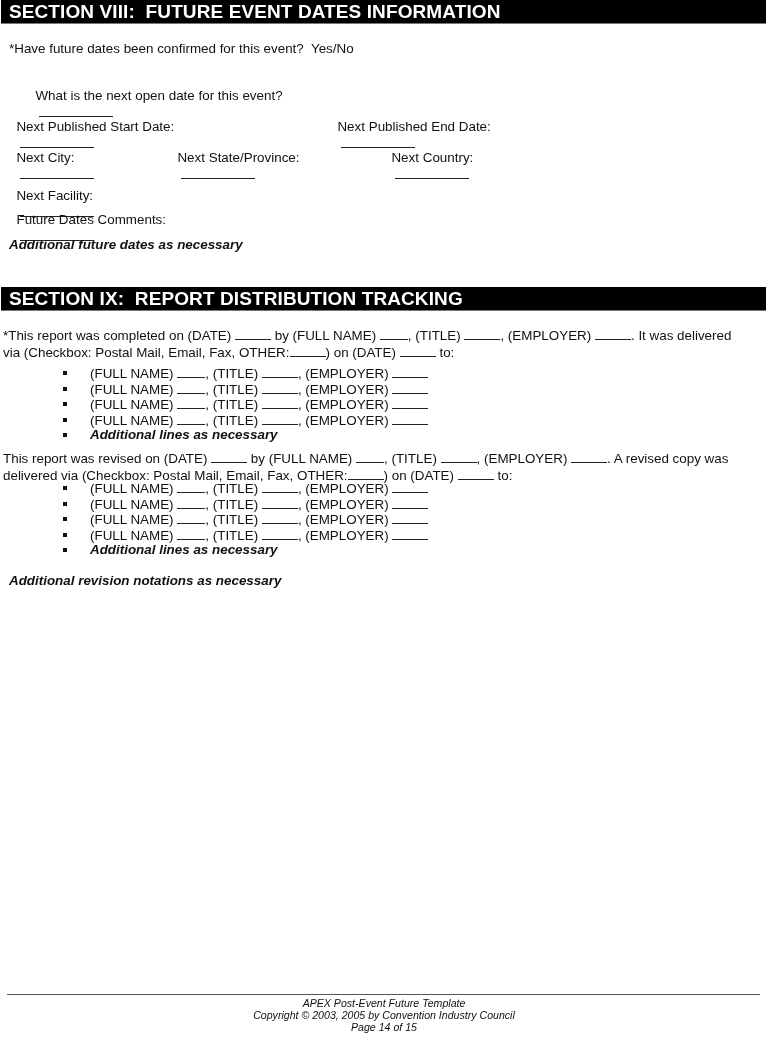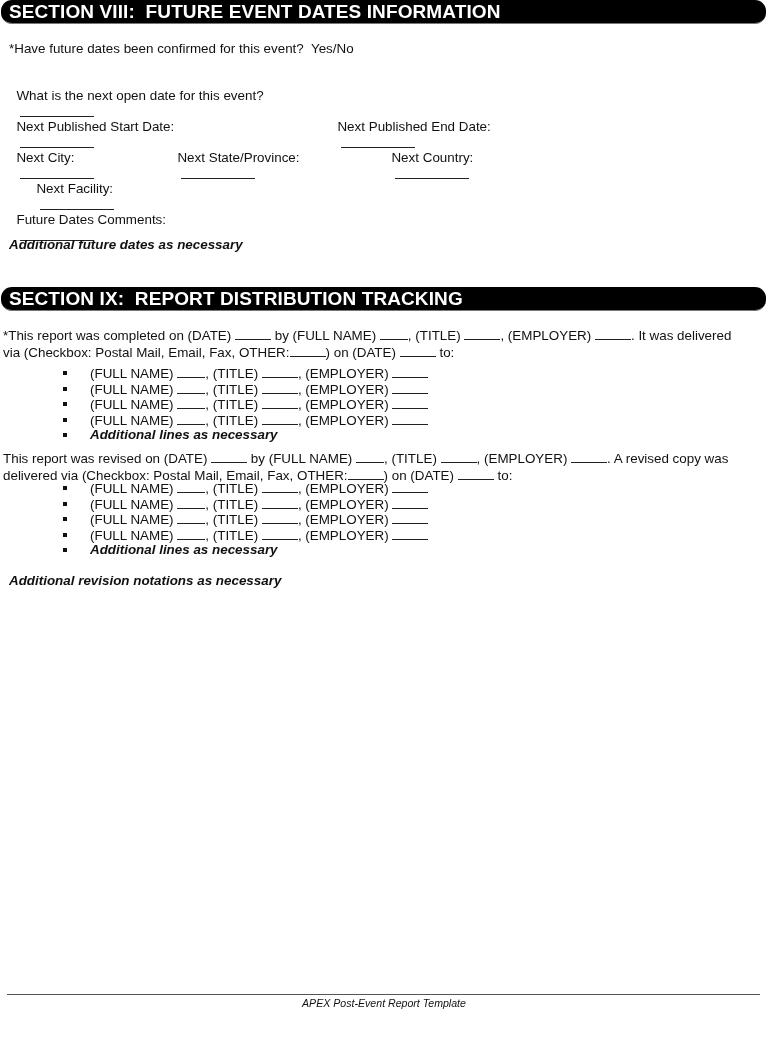--- a/index.html
+++ b/index.html
@@ -24,21 +24,20 @@
       background: #000000;
       color: #ffffff;
       font-weight: bold;
       font-size: 19px;
       line-height: 24px;
       padding-left: 8px;
       box-sizing: border-box;
       letter-spacing: 0.1px;
       white-space: pre;
       border-bottom: 1px solid #777;
-      border-radius: 11px;
     }
     .line {
       position: absolute;
       left: 9px;
       white-space: pre;
       line-height: 16px;
     }
     .blank {
       display: inline-block;
       border-bottom: 1px solid #222;
@@ -107,21 +106,21 @@
       text-decoration: underline;
     }
   </style>
 </head>
 <body>
 
 <div class="section-bar" style="top:0px;">SECTION VIII:  FUTURE EVENT DATES INFORMATION</div>
 
 <div class="line" style="top:41px;">*Have future dates been confirmed for this event?  Yes/No</div>
 
-<div class="line" style="top:72px;">
+<div class="line" style="top:72px;margin-left:19px;">
   <span>What is the next open date for this event?</span>
   <span class="blank" style="width:74px;margin-left:4px;"></span>
 </div>
 
 <div class="line" style="top:103px;">
   <span>Next Published Start Date:</span>
   <span class="blank" style="width:74px;margin-left:4px;"></span>
 </div>
 <div class="pair" style="top:103px;left:330px;">
   <span>Next Published End Date:</span>
@@ -134,21 +133,21 @@
 </div>
 <div class="pair" style="top:134px;left:170px;">
   <span>Next State/Province:</span>
   <span class="blank" style="width:74px;margin-left:4px;"></span>
 </div>
 <div class="pair" style="top:134px;left:384px;">
   <span>Next Country:</span>
   <span class="blank" style="width:74px;margin-left:4px;"></span>
 </div>
 
-<div class="line" style="top:165px;margin-left:20px;">
+<div class="line" style="top:172px;">
   <span>Next Facility:</span>
   <span class="blank" style="width:74px;margin-left:4px;"></span>
 </div>
 
 <div class="line" style="top:196px;">
   <span>Future Dates Comments:</span>
   <span class="blank" style="width:74px;margin-left:4px;"></span>
 </div>
 
 <div class="line bi" style="top:227px;margin-top:10px;">Additional future dates as necessary</div>
@@ -172,14 +171,16 @@
   <li><span class="sq"></span><span>(FULL NAME)</span> <span class="blank" style="width:28px;"></span><span>, (TITLE)</span> <span class="blank" style="width:36px;"></span><span>, (EMPLOYER)</span> <span class="blank" style="width:36px;"></span></li>
   <li><span class="sq"></span><span>(FULL NAME)</span> <span class="blank" style="width:28px;"></span><span>, (TITLE)</span> <span class="blank" style="width:36px;"></span><span>, (EMPLOYER)</span> <span class="blank" style="width:36px;"></span></li>
   <li><span class="sq"></span><span>(FULL NAME)</span> <span class="blank" style="width:28px;"></span><span>, (TITLE)</span> <span class="blank" style="width:36px;"></span><span>, (EMPLOYER)</span> <span class="blank" style="width:36px;"></span></li>
   <li><span class="sq"></span><span class="bi">Additional lines as necessary</span></li>
 </ul>
 
 <div class="line bi" style="top:573px;">Additional revision notations as necessary</div>
 
 <div class="footer-rule"></div>
 <div class="footer">
-  <div>APEX Post-Event Report Template</div>
+  <div>APEX Post-Event Future Template</div>
+  <div>Copyright © 2003, 2005 by Convention Industry Council</div>
+  <div>Page 14 of 15</div>
 </div>
 
 </body></html>

